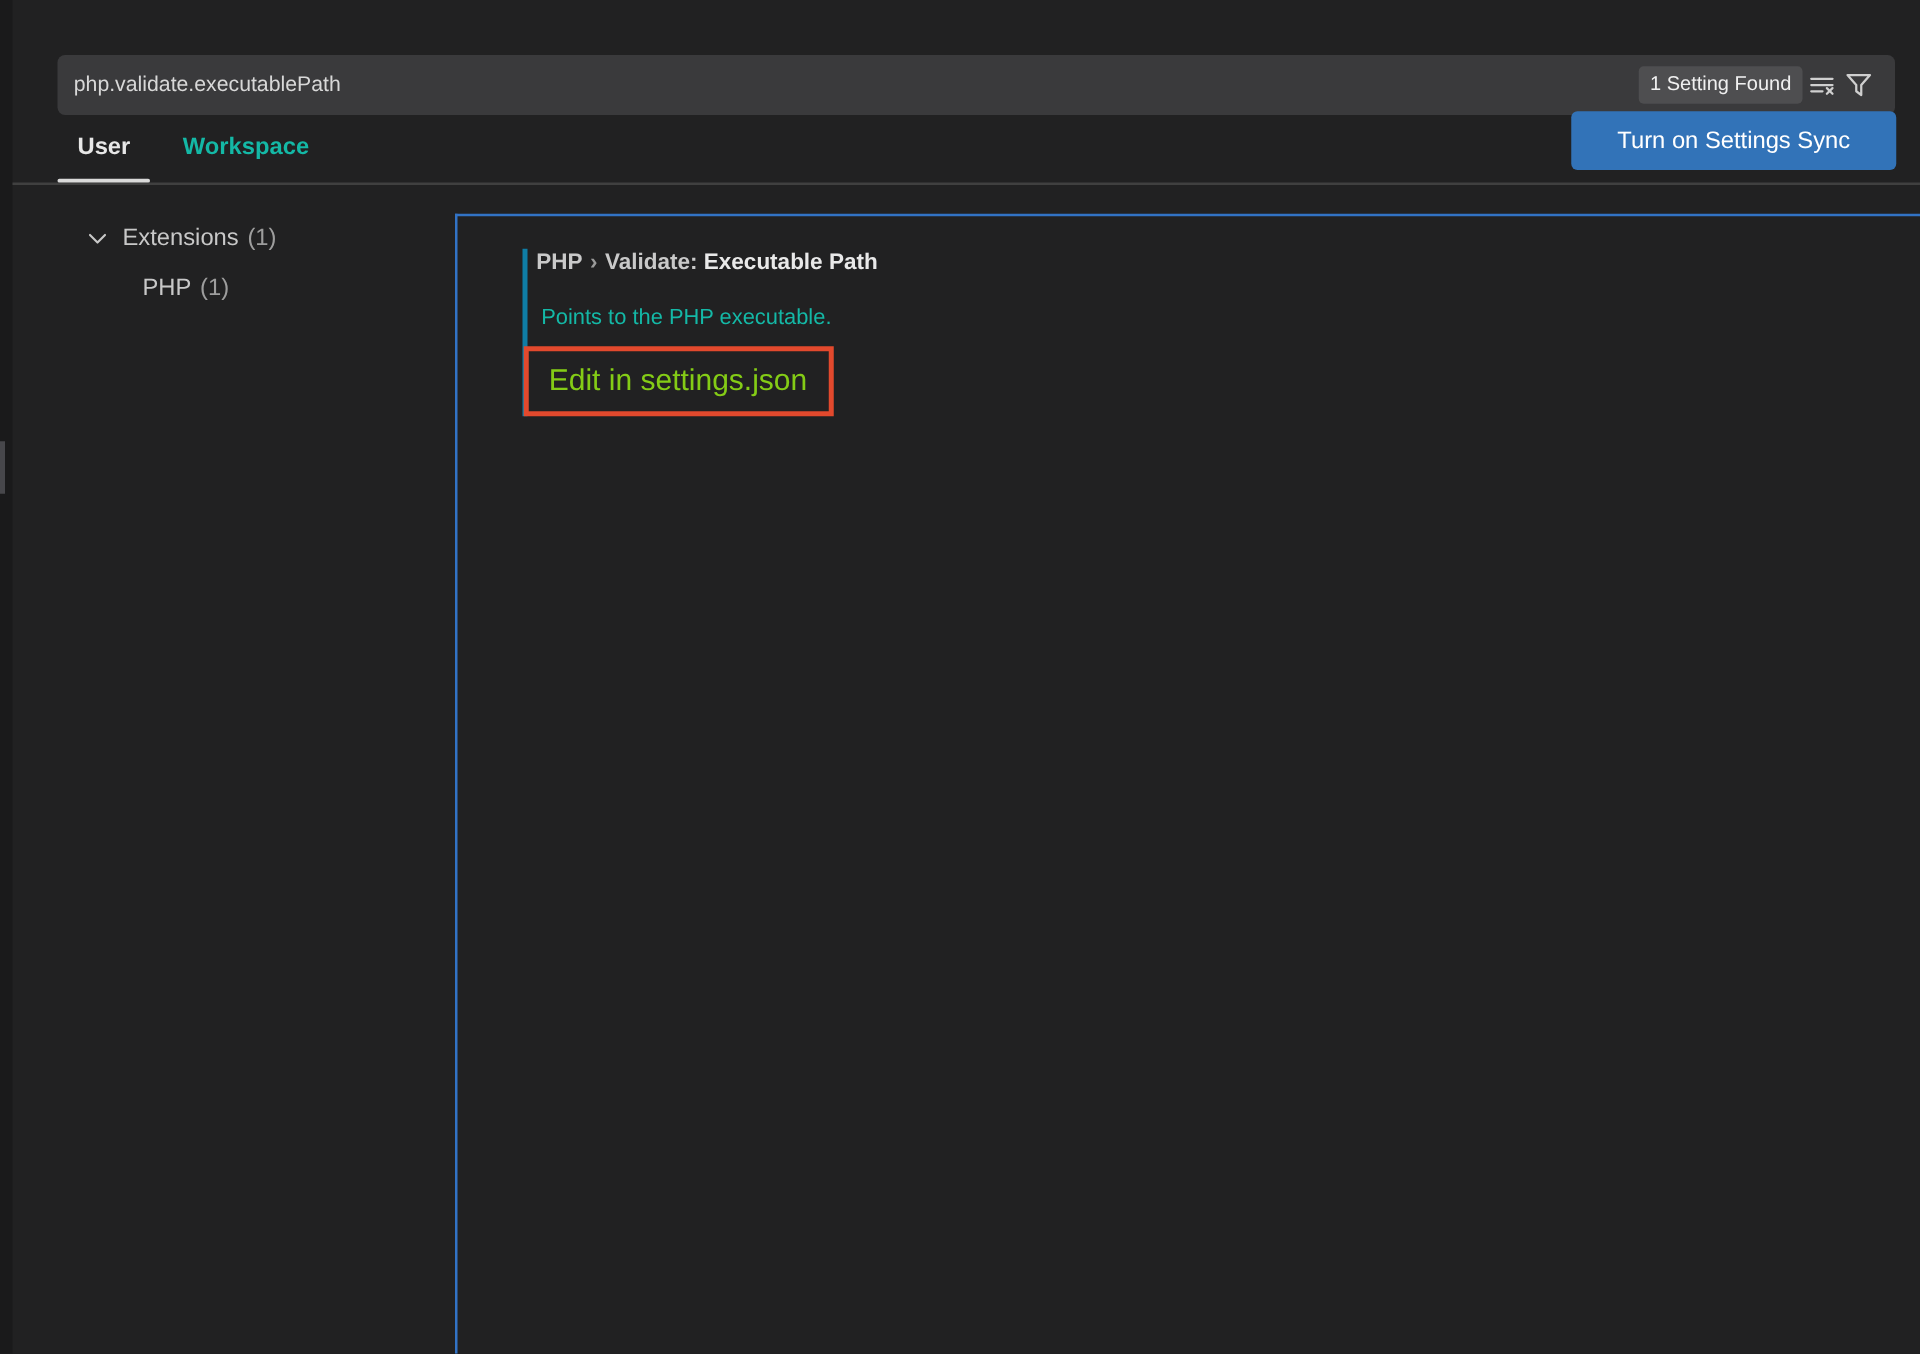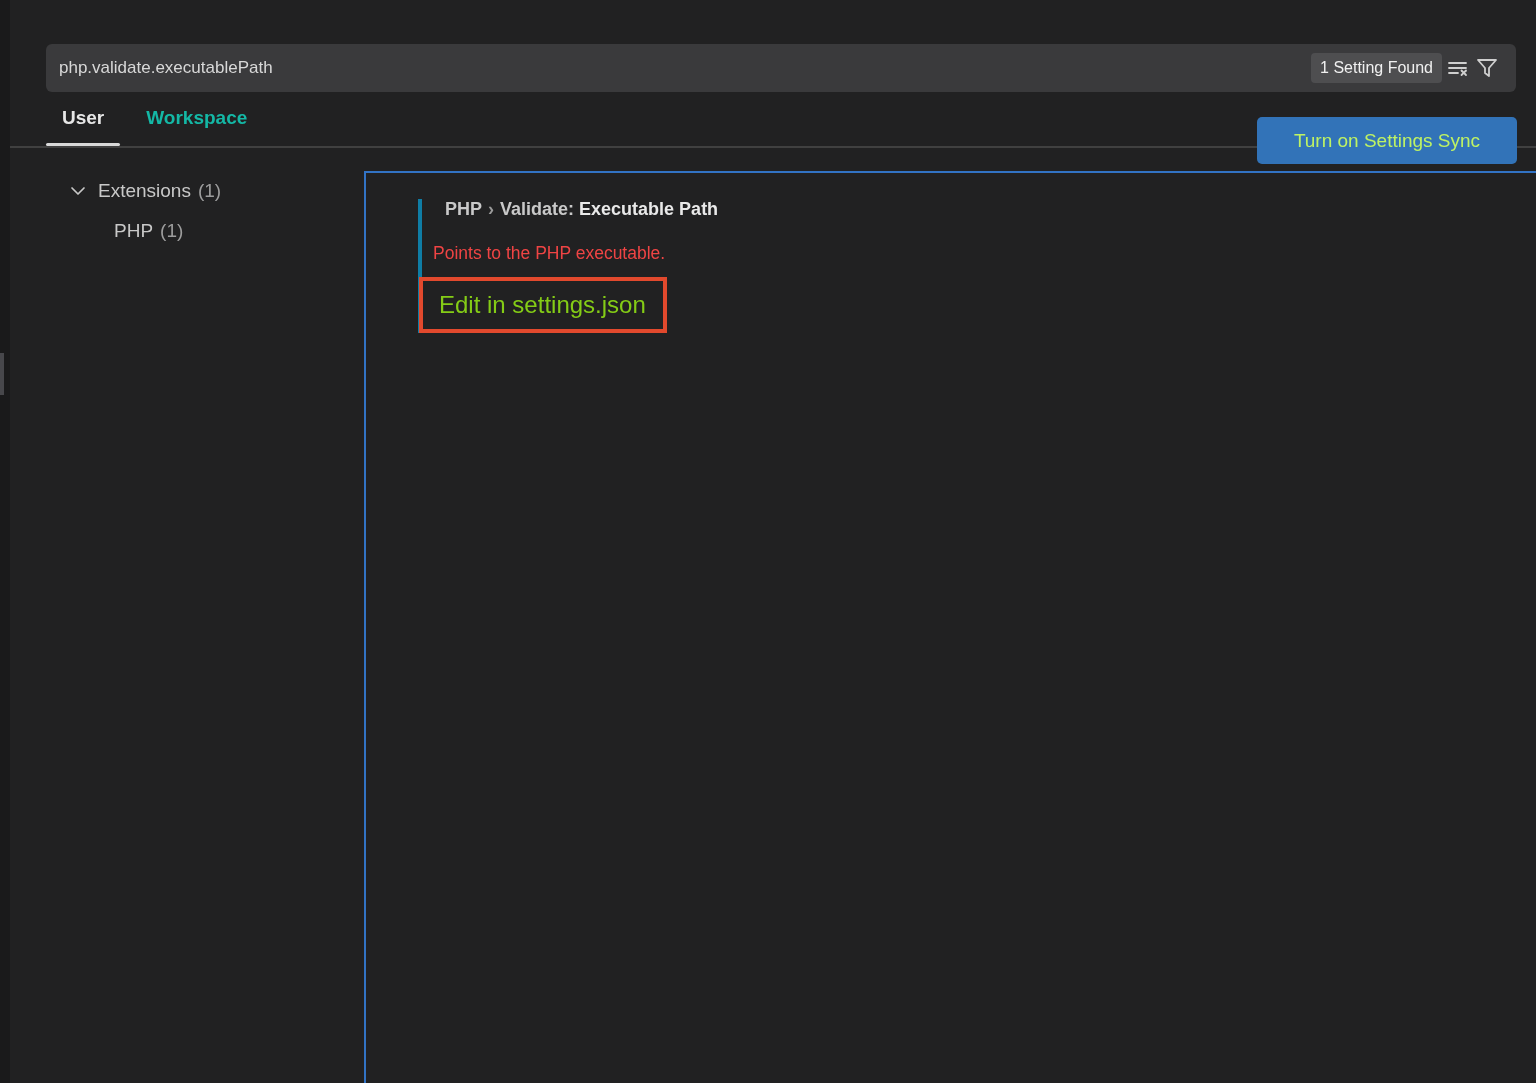--- a/index.html
+++ b/index.html
@@ -54,25 +54,25 @@
   .tab.active { color: #e7e7e7; }
   .tab.active::after {
     content: ""; position: absolute;
     left: 0; right: 0; bottom: -2px; height: 3px;
     background: #d9d9d9; border-radius: 2px;
   }
 
   
   .sync-btn {
     left: 1257px; top: 89px; width: 260px; height: 47px;
-    background: #3273b8; color: #bef264;
+    background: #3273b8; color: #ffffff;
     border: none; border-radius: 5px;
     font-size: 19px; font-family: inherit;
     cursor: pointer;
-    display: flex; align-items: center; justify-content: center; margin-top: 28px;
+    display: flex; align-items: center; justify-content: center;
   }
 
   
   .tree { left: 0; top: 171px; width: 400px; }
   .tree-row {
     display: flex; align-items: center;
     height: 40px; cursor: pointer;
     color: #c8c8c8; font-size: 19px;
     white-space: nowrap;
   }
@@ -83,29 +83,29 @@
   
   .panel {
     left: 364px; top: 171px; width: 1172px; height: 912px;
     border-top: 2px solid #3273c5;
     border-left: 2px solid #3273c5;
     background: transparent;
   }
   .setting-row { position: absolute; left: 0; top: 0; width: 100%; }
   .modified-bar { left: 52px; top: 26px; width: 4px; height: 134px; background: #0f7da5; }
   .setting-title {
-    left: 79px; top: 26px;
+    left: 63px; top: 26px;
     font-size: 18px; font-weight: bold; color: #c9c9c9;
     white-space: nowrap;
   }
   .setting-title .sep { color: #9a9a9a; padding: 0 6px; font-weight: bold; }
   .setting-title .name { color: #e9e9e9; }
   .setting-desc {
     left: 67px; top: 70px;
-    font-size: 17.5px; color: #ef4444; white-space: nowrap;
+    font-size: 17.5px; color: #14b8a6; white-space: nowrap;
   }
   .annotation-box {
     left: 53px; top: 104px; width: 248px; height: 56px;
     border: 4px solid #e2492d;
     display: flex; align-items: center;
   }
   .edit-link {
     color: #84cc16; font-size: 24px;
     padding-left: 16px; text-decoration: none;
     cursor: pointer; white-space: nowrap;

